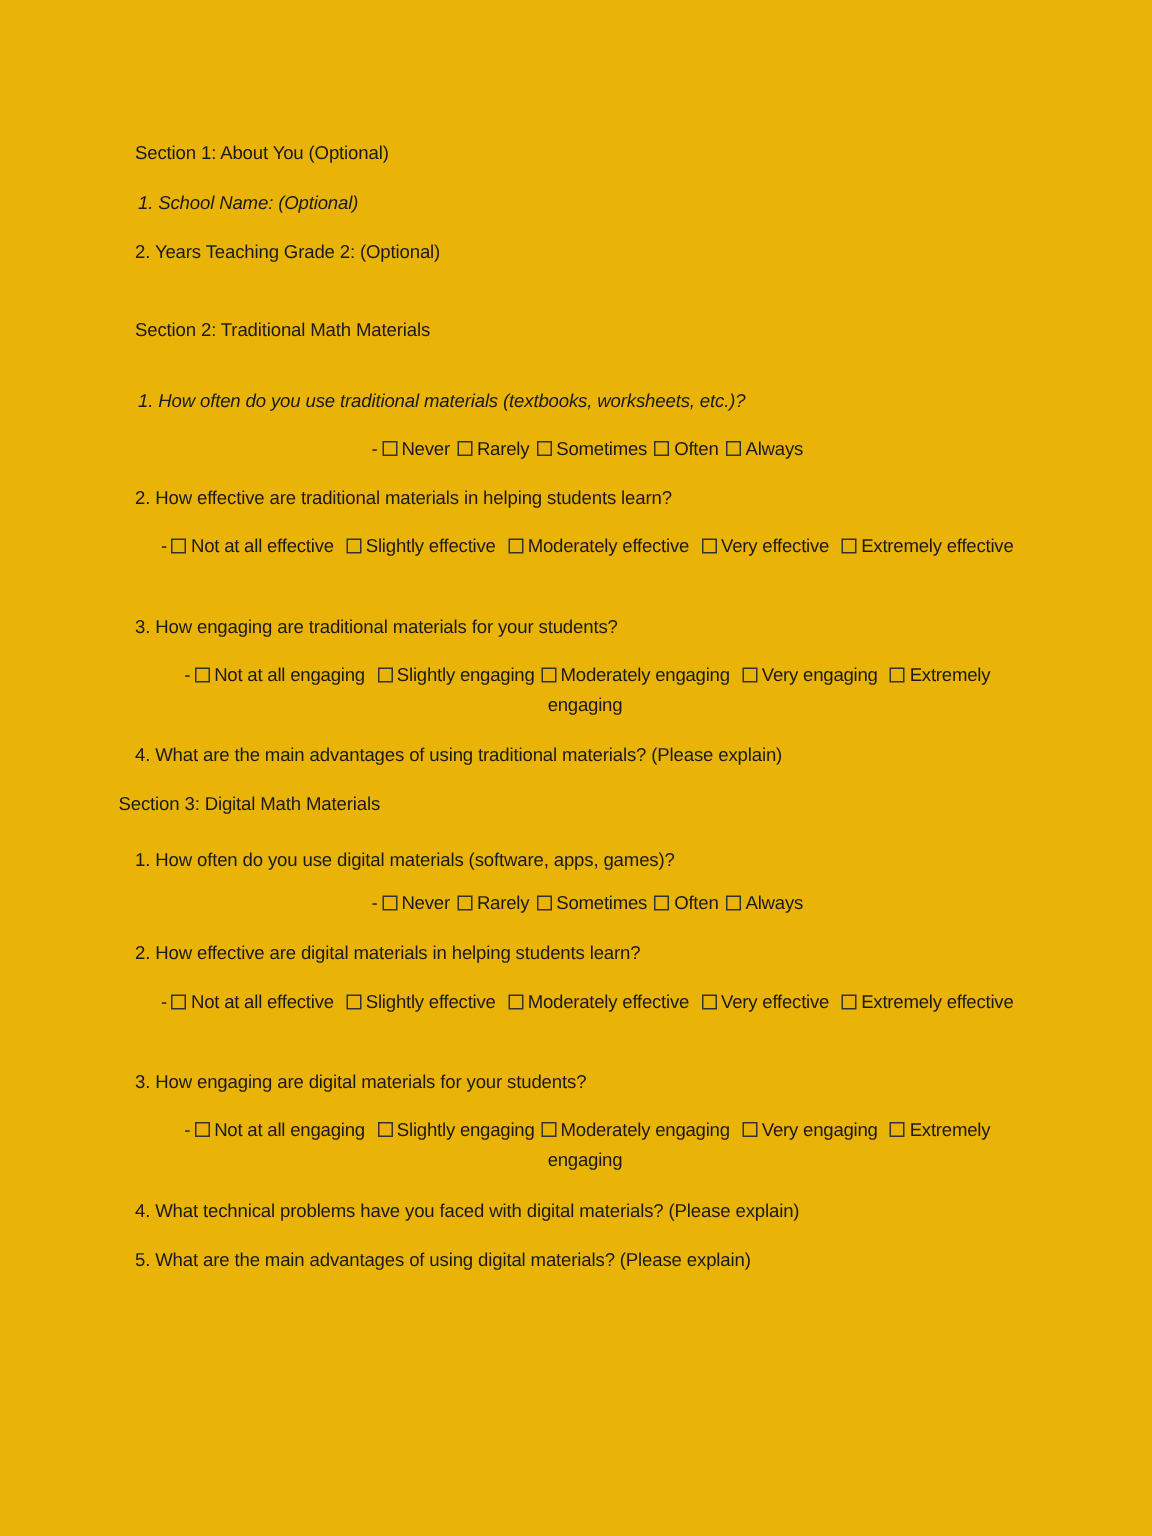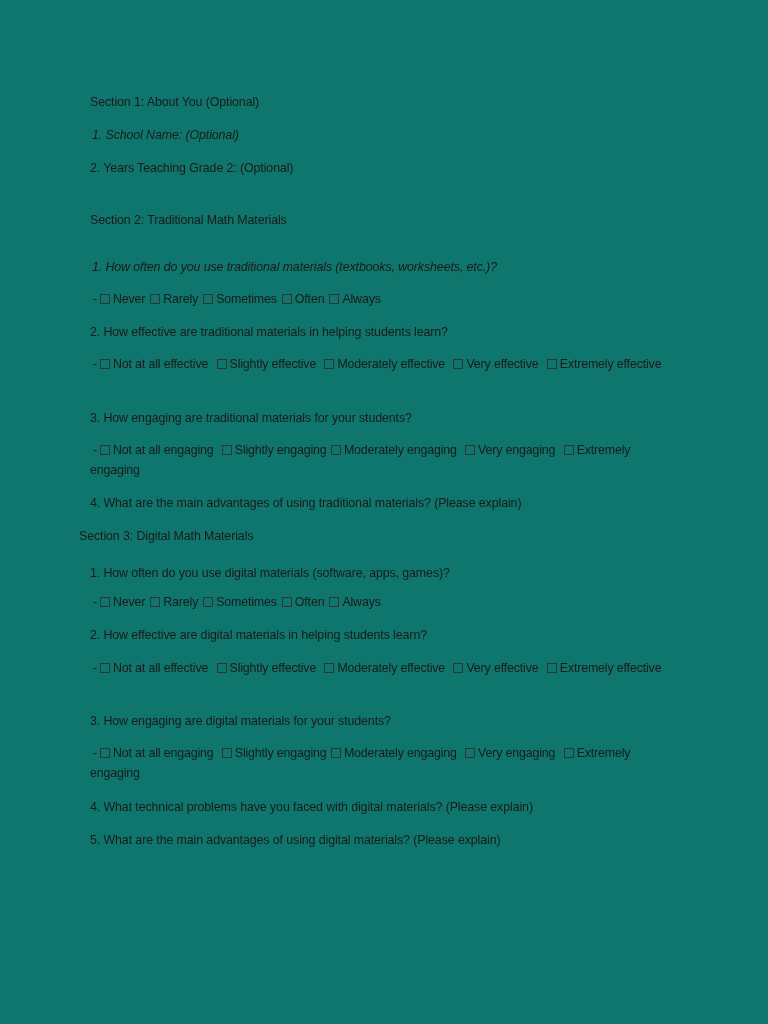--- a/index.html
+++ b/index.html
@@ -15,39 +15,40 @@
       font-family: "Liberation Sans", "DejaVu Sans", sans-serif;
       color: #1a1a1a;
       font-size: 12.4px;
     }
     .page {
       position: absolute;
       left: 0;
       top: 0;
       width: 768px;
       height: 1024px;
-      background: #0f766e;
+      background: #eab308;
     }
     .line {
       position: absolute;
       left: 90px;
       width: 580px;
       line-height: 20px;
       white-space: normal;
       letter-spacing: -0.1px;
     }
     .indent1 { left: 92px; font-style: italic; }
     .indent2 { left: 79px; }
     .opt-row {
       position: absolute;
-      left: 90px;
+      left: 100px;
       width: 580px;
       line-height: 20px;
       text-indent: 3px;
       letter-spacing: -0.15px;
+      text-align: center;
     }
     .opt {
       white-space: nowrap;
     }
     .box {
       display: inline-block;
       width: 8px;
       height: 8px;
       border: 1px solid #333;
       vertical-align: -0.5px;

